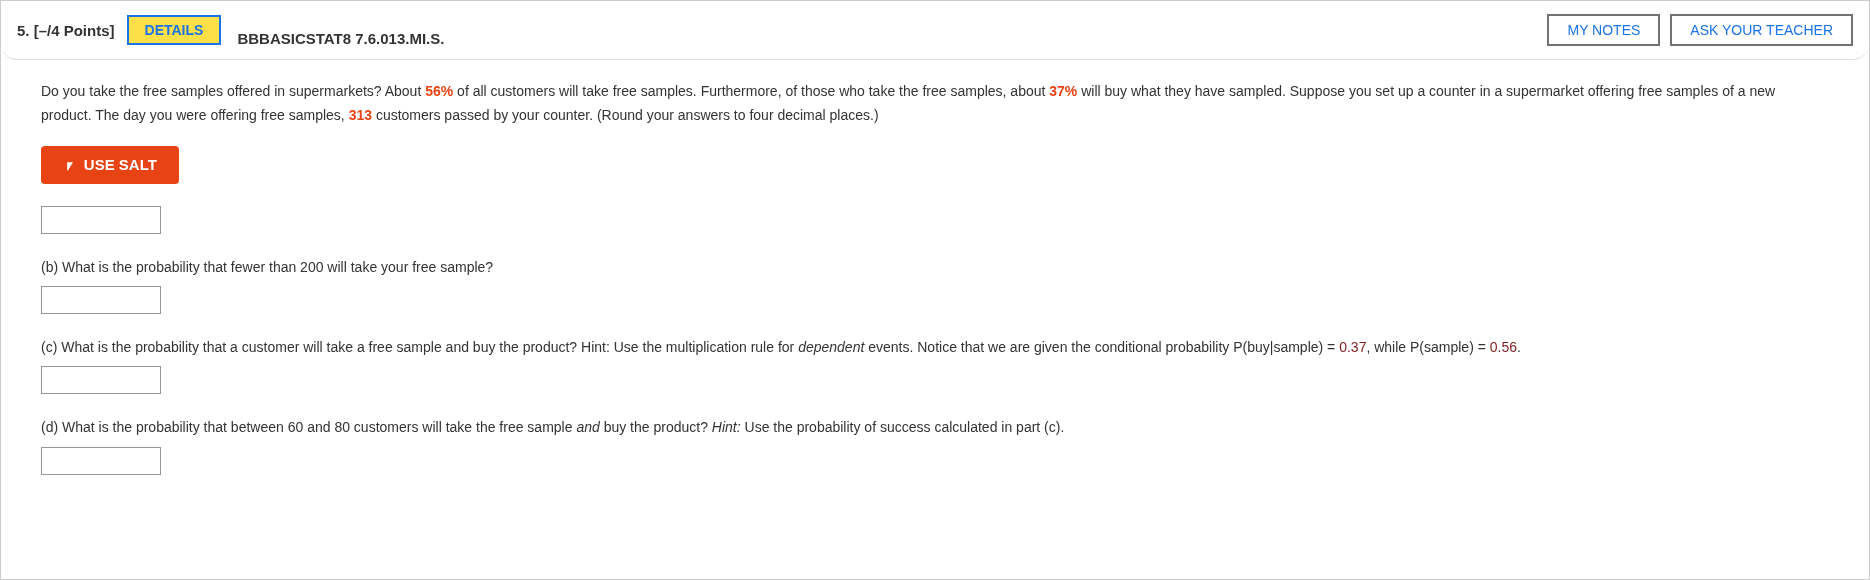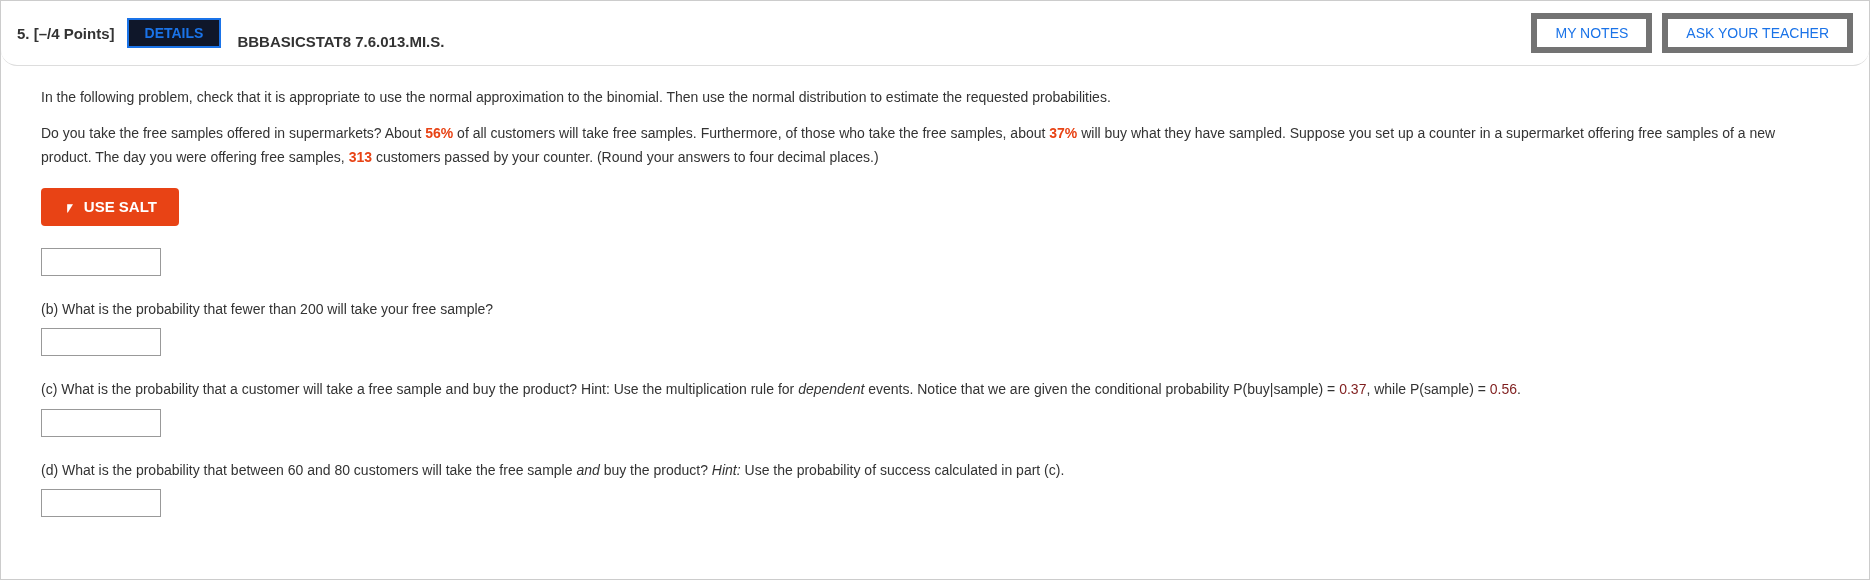--- a/index.html
+++ b/index.html
@@ -25,41 +25,41 @@
     }
     .question-number {
       font-weight: bold;
       font-size: 15px;
       margin-right: 12px;
       white-space: nowrap;
     }
     .details-btn {
       border: 2px solid #1a73e8;
       color: #1a73e8;
-      background: #0f172a;
+      background: #fde047;
       padding: 5px 16px;
       font-size: 14px;
       font-weight: bold;
       cursor: pointer;
       margin-right: 16px;
     }
     .problem-code {
       font-weight: bold;
       font-size: 15px;
       color: #333;
       flex: 1;
       margin-top: 17px;
     }
     .header-right {
       display: flex;
       gap: 10px;
       margin-left: auto;
     }
     .my-notes-btn, .ask-teacher-btn {
-      border: 6px solid #737373;
+      border: 2px solid #737373;
       color: #1a73e8;
       background: #fff;
       padding: 6px 18px;
       font-size: 14px;
       cursor: pointer;
       white-space: nowrap;
     }
     .content-area {
       padding: 20px 40px 30px 40px;
       background: #fff;
@@ -134,21 +134,20 @@
     <button class="details-btn">DETAILS</button>
     <span class="problem-code">BBBASICSTAT8 7.6.013.MI.S.</span>
     <div class="header-right">
       <button class="my-notes-btn">MY NOTES</button>
       <button class="ask-teacher-btn">ASK YOUR TEACHER</button>
     </div>
   </div>
 
   <div class="content-area">
     
-    <p class="intro-text">In the following problem, check that it is appropriate to use the normal approximation to the binomial. Then use the normal distribution to estimate the requested probabilities.</p>
 
     
     <p class="problem-text">
       <span>Do you take the free samples offered in supermarkets? About </span><span class="highlight-orange">56%</span><span> of all customers will take free samples. Furthermore, of those who take the free samples, about </span><span class="highlight-orange">37%</span><span> will buy what they have sampled. Suppose you set up a counter in a supermarket offering free samples of a new product. The day you were offering free samples, </span><span class="highlight-orange">313</span><span> customers passed by your counter. (Round your answers to four decimal places.)</span>
     </p>
 
     
     <button class="use-salt-btn">
       <span class="salt-icon">⎖</span>
       <span>USE SALT</span>

